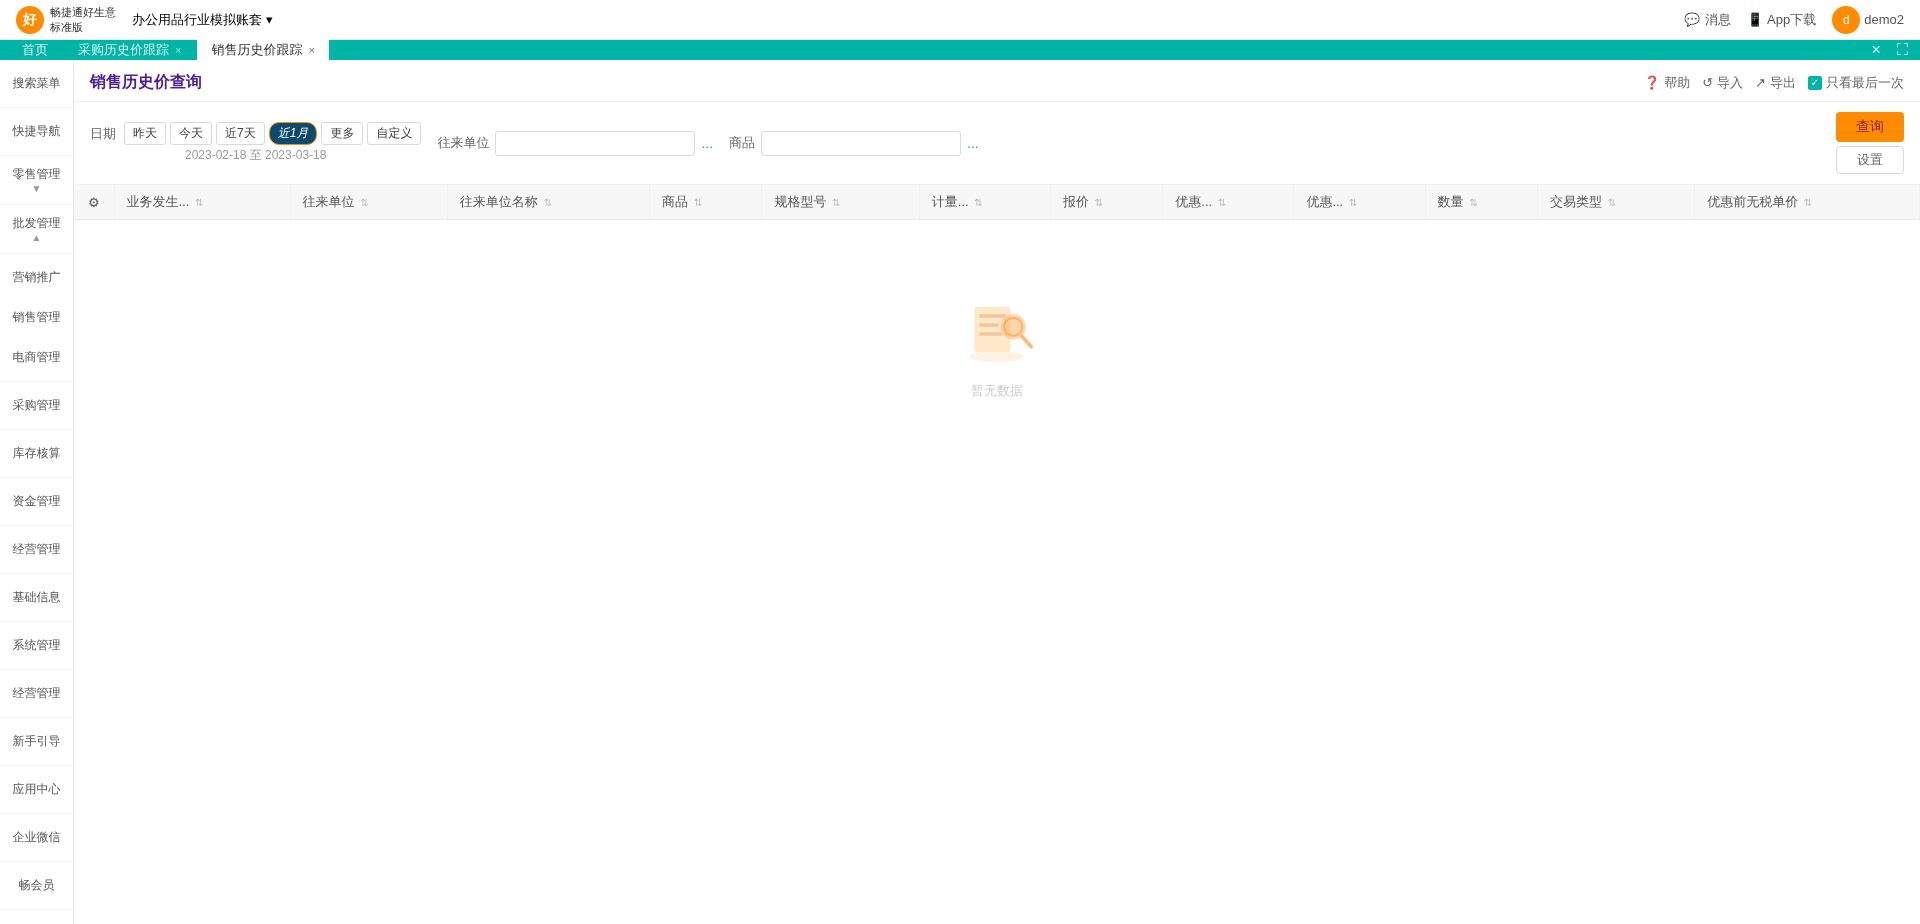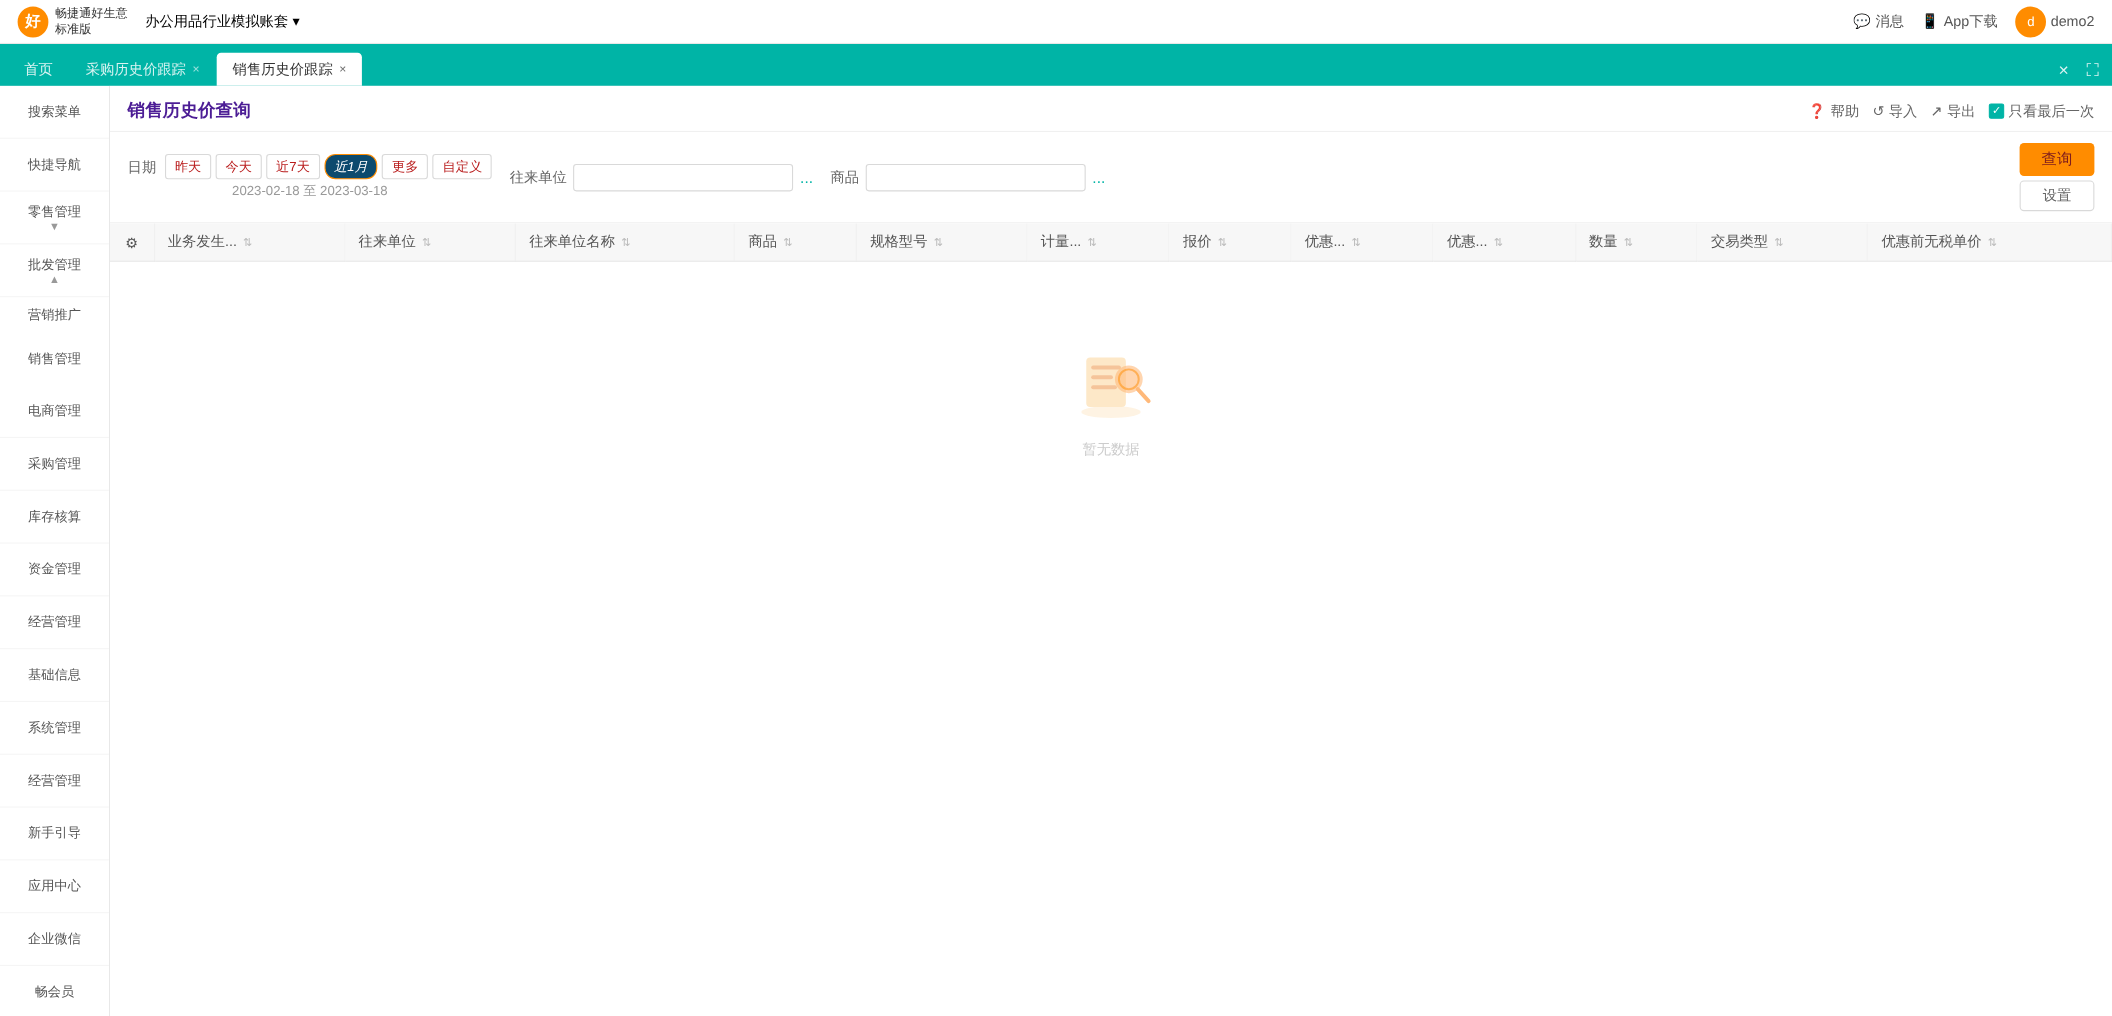--- a/index.html
+++ b/index.html
@@ -20,24 +20,24 @@
     .logo-area { display: flex; align-items: center; gap: 6px; }
     .logo-icon { width: 28px; height: 28px; background: #ff8c00; border-radius: 50%; display: flex; align-items: center; justify-content: center; color: white; font-size: 14px; font-weight: bold; }
     .logo-text { font-size: 11px; color: #333; line-height: 1.3; }
     .workspace-selector { display: flex; align-items: center; gap: 4px; color: #000000; font-size: 13px; cursor: pointer; padding: 2px 8px; border-radius: 4px; }
     .top-header-right { display: flex; align-items: center; gap: 16px; color: #555; font-size: 13px; }
     .top-right-item { display: flex; align-items: center; gap: 4px; cursor: pointer; }
     .avatar { width: 28px; height: 28px; border-radius: 50%; background: #ff8c00; display: flex; align-items: center; justify-content: center; color: white; font-size: 12px; }
 
     
     .tab-bar {
-      height: 38px;
+      height: 20px;
       background: #00b4a6;
       display: flex;
-      align-items: flex-end;
+      align-items: center;
       padding: 0 8px;
       flex-shrink: 0;
       gap: 2px;
     }
     .tab {
       height: 30px;
       padding: 0 14px;
       border-radius: 4px 4px 0 0;
       display: flex;
       align-items: center;
@@ -54,21 +54,21 @@
 
     
     .main-layout {
       display: flex;
       flex: 1;
       overflow: hidden;
     }
 
     
     .sidebar {
-      width: 100px;
+      width: 74px;
       background: #fff;
       border-right: 1px solid #e8e8e8;
       display: flex;
       flex-direction: column;
       flex-shrink: 0;
       overflow-y: auto;
     }
     .sidebar-item {
       display: flex;
       flex-direction: column;
@@ -80,21 +80,21 @@
       font-size: 12px;
       text-align: center;
       border-bottom: 1px solid #f5f5f5;
       min-height: 48px;
     }
     .sidebar-arrow { font-size: 10px; color: #999; }
     .sidebar-sub-item {
       display: flex;
       flex-direction: column;
       align-items: center;
-      justify-content: flex-start;
+      justify-content: flex-end;
       padding: 8px 4px;
       cursor: pointer;
       color: #555;
       font-size: 12px;
       text-align: center;
       min-height: 40px;
     }
 
     
     .content-area {
@@ -140,21 +140,21 @@
     }
     .filter-group { display: flex; align-items: center; gap: 8px; }
     .filter-label { color: #666; font-size: 13px; }
     .date-buttons { display: flex; align-items: center; gap: 4px; }
     .date-btn {
       padding: 2px 8px;
       border: 1px solid #d9d9d9;
       border-radius: 3px;
       cursor: pointer;
       font-size: 12px;
-      color: #b91c1c;
+      color: #404040;
       background: #fff;
     }
     .date-btn.active { background: #0c4a6e; color: white; border-color: #ff8c00; border-radius: 10px; font-style: italic; }
     .date-range { font-size: 12px; color: #999; margin-top: 2px; }
     .filter-date-group { display: flex; flex-direction: column; align-items: center; }
     .filter-input-group { display: flex; align-items: center; gap: 6px; }
     .filter-input {
       border: 1px solid #d9d9d9;
       border-radius: 3px;
       padding: 4px 8px;

